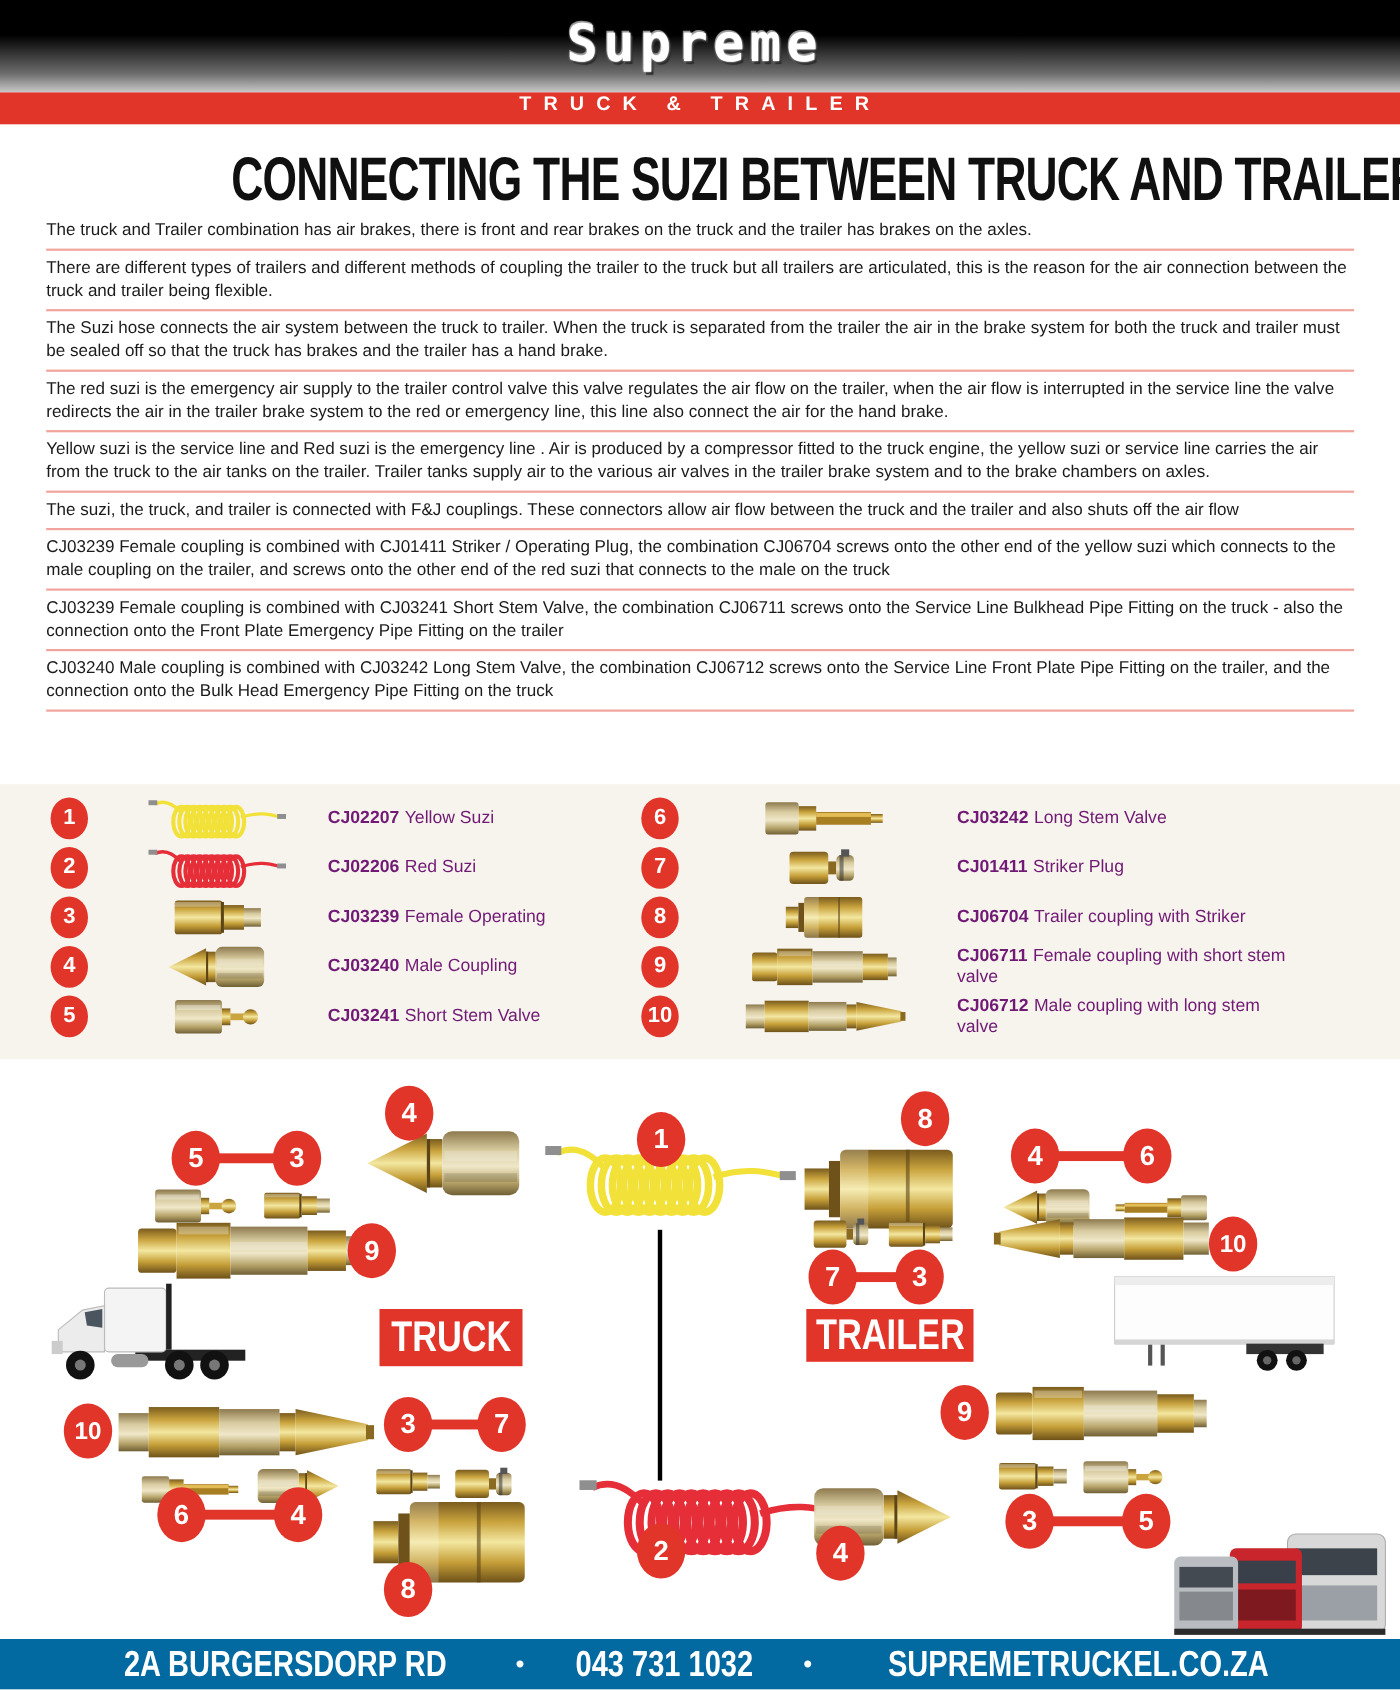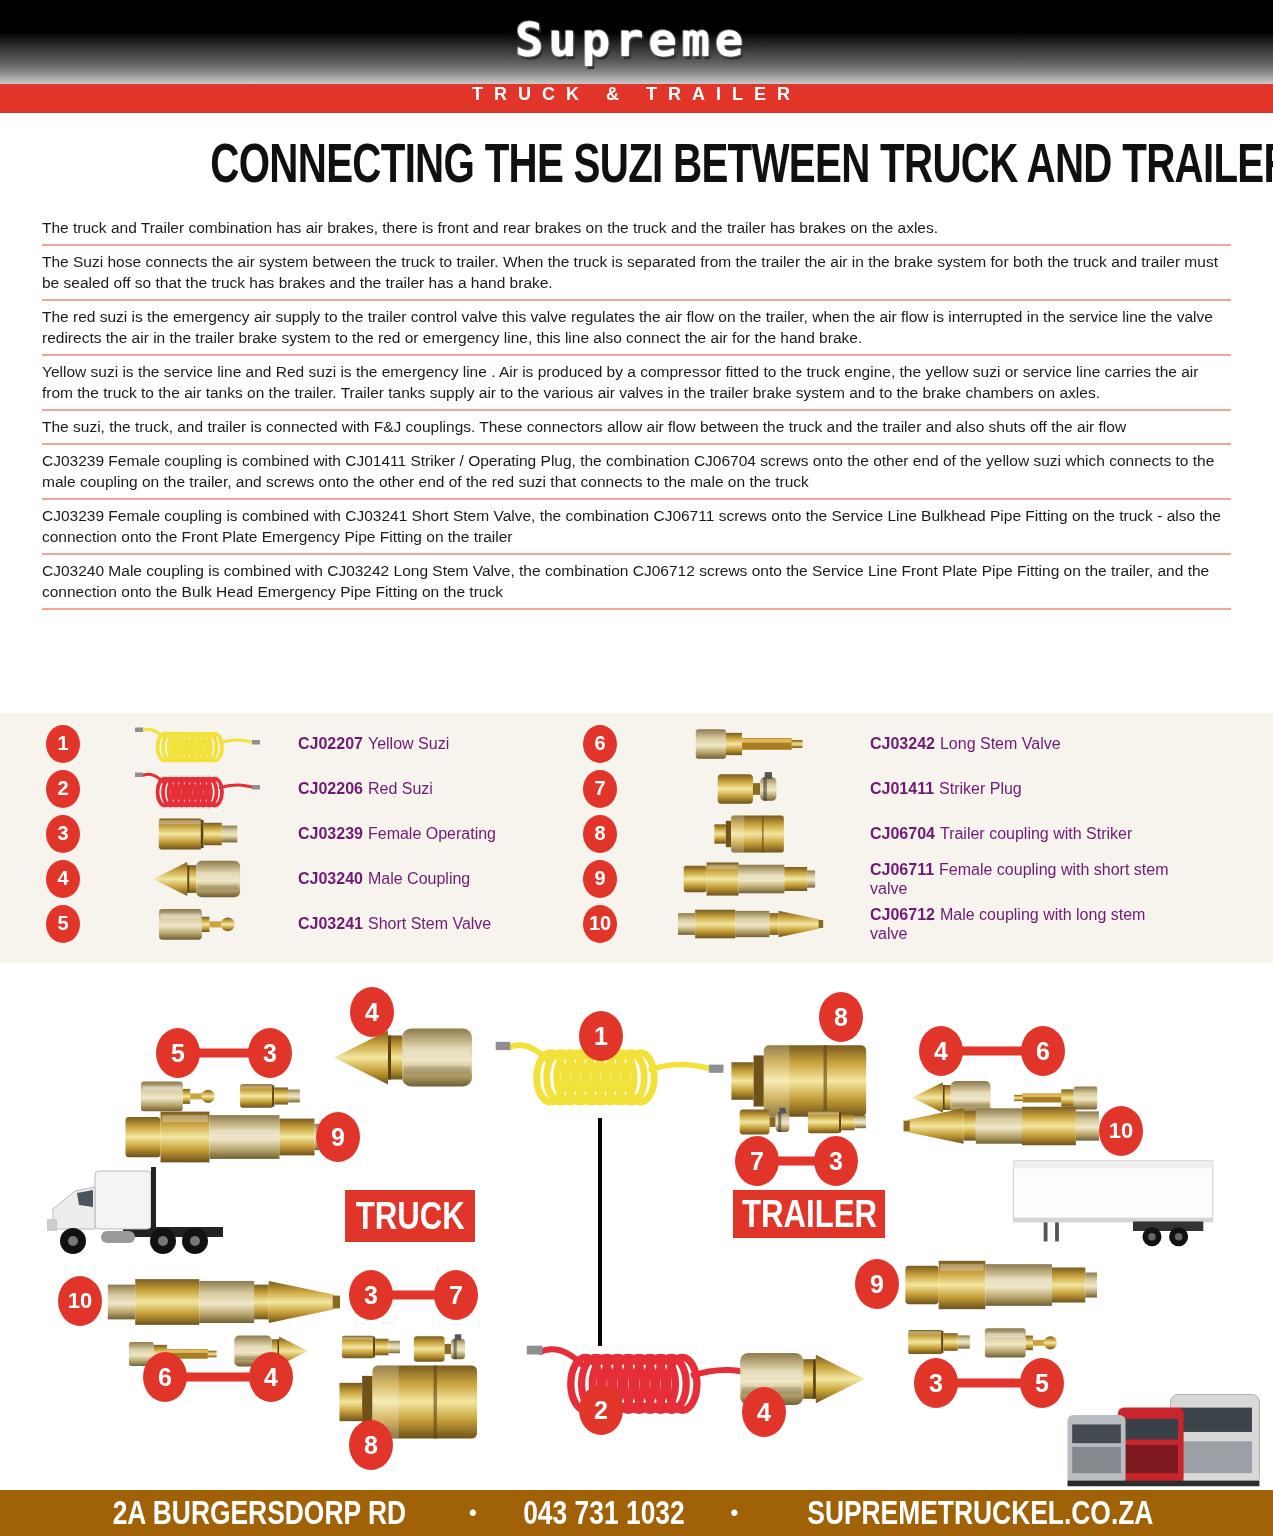--- a/index.html
+++ b/index.html
@@ -17,21 +17,21 @@
   .header-red{position:absolute;top:84px;left:0;width:100%;height:29px;background:#e1352a;
     display:flex;justify-content:center;}
   .tagline{color:#fff;font-weight:bold;font-size:18px;letter-spacing:11px;white-space:nowrap;}
 
   
   .title{position:absolute;top:130px;left:0;width:100%;text-align:center;}
   .title>span{display:inline-block;white-space:nowrap;transform:scaleX(.72);
     font-size:56px;font-weight:bold;color:#101010;letter-spacing:-1px;}
 
   
-  .paras{position:absolute;top:212px;left:42px;width:1189px;font-size:15.5px;
+  .paras{position:absolute;top:194px;left:42px;width:1189px;font-size:15.5px;
     line-height:21px;color:#1b1b1b;}
   .paras p{margin:0;padding:5px 0 6px;border-bottom:2px solid #f0a49b;}
 
   
   .panel{position:absolute;top:713px;left:0;width:1273px;height:250px;background:#f7f3ed;}
   .pcols{display:grid;grid-template-columns:570px 703px;padding-top:8px;}
   .prow{display:grid;align-items:center;height:45px;}
   .prow.left{grid-template-columns:70px 200px 1fr;padding-left:28px;}
   .prow.right{grid-template-columns:60px 240px 1fr;}
   .badge{width:34px;height:38px;border-radius:50%;background:#e1352a;color:#fff;
@@ -50,21 +50,21 @@
     color:#fff;font-weight:bold;font-size:25px;display:flex;align-items:center;
     justify-content:center;transform:translate(-50%,-50%);z-index:6;}
   .conn{position:absolute;height:9px;background:#e1352a;transform:translateY(-50%);z-index:5;}
   .bigtag{position:absolute;background:#e1352a;color:#fff;display:flex;align-items:center;
     justify-content:center;z-index:4;}
   .bigtag>span{display:inline-block;transform:scaleX(.8);font-size:39px;font-weight:bold;
     white-space:nowrap;}
   .vline{position:absolute;left:598px;top:133px;width:4px;height:228px;background:#000;}
 
   
-  .footer{position:absolute;top:1490px;left:0;width:100%;height:46px;background:#a16207;
+  .footer{position:absolute;top:1490px;left:0;width:100%;height:46px;background:#0369a1;
     display:flex;align-items:center;justify-content:center;gap:26px;z-index:9;}
   .footer .ftxt{display:inline-block;transform:scaleX(.8);color:#fff;font-weight:bold;
     font-size:33px;white-space:nowrap;}
   .footer .dot{color:#fff;font-size:22px;font-weight:bold;}
 </style>
 </head>
 <body>
 
 <svg width="0" height="0" style="position:absolute" aria-hidden="true">
   <defs>
@@ -211,20 +211,21 @@
       <span class="tagline">TRUCK &amp; TRAILER</span>
     </div>
   </div>
 
   <div class="title">
     <span>CONNECTING THE SUZI BETWEEN TRUCK AND TRAILER</span>
   </div>
 
   <div class="paras">
     <p>The truck and Trailer combination has air brakes, there is front and rear brakes on the truck and the trailer has brakes on the axles.</p>
+    <p>There are different types of trailers and different methods of coupling the trailer to the truck but all trailers are articulated, this is the reason for the air connection between the truck and trailer being flexible.</p>
     <p>The Suzi hose connects the air system between the truck to trailer. When the truck is separated from the trailer the air in the brake system for both the truck and trailer must be sealed off so that the truck has brakes and the trailer has a hand brake.</p>
     <p>The red suzi is the emergency air supply to the trailer control valve this valve regulates the air flow on the trailer, when the air flow is interrupted in the service line the valve redirects the air in the trailer brake system to the red or emergency line, this line also connect the air for the hand brake.</p>
     <p>Yellow suzi is the service line and Red suzi is the emergency line . Air is produced by a compressor fitted to the truck engine, the yellow suzi or service line carries the air from the truck to the air tanks on the trailer. Trailer tanks supply air to the various air valves in the trailer brake system and to the brake chambers on axles.</p>
     <p>The suzi, the truck, and trailer is connected with F&amp;J couplings. These connectors allow air flow between the truck and the trailer and also shuts off the air flow</p>
     <p>CJ03239 Female coupling is combined with CJ01411 Striker / Operating Plug, the combination CJ06704 screws onto the other end of the yellow suzi which connects to the male coupling on the trailer, and screws onto the other end of the red suzi that connects to the male on the truck</p>
     <p>CJ03239 Female coupling is combined with CJ03241 Short Stem Valve, the combination CJ06711 screws onto the Service Line Bulkhead Pipe Fitting on the truck - also the connection onto the Front Plate Emergency Pipe Fitting on the trailer</p>
     <p>CJ03240 Male coupling is combined with CJ03242 Long Stem Valve, the combination CJ06712 screws onto the Service Line Front Plate Pipe Fitting on the trailer, and the connection onto the Bulk Head Emergency Pipe Fitting on the truck</p>
   </div>
 
   <div class="panel">

